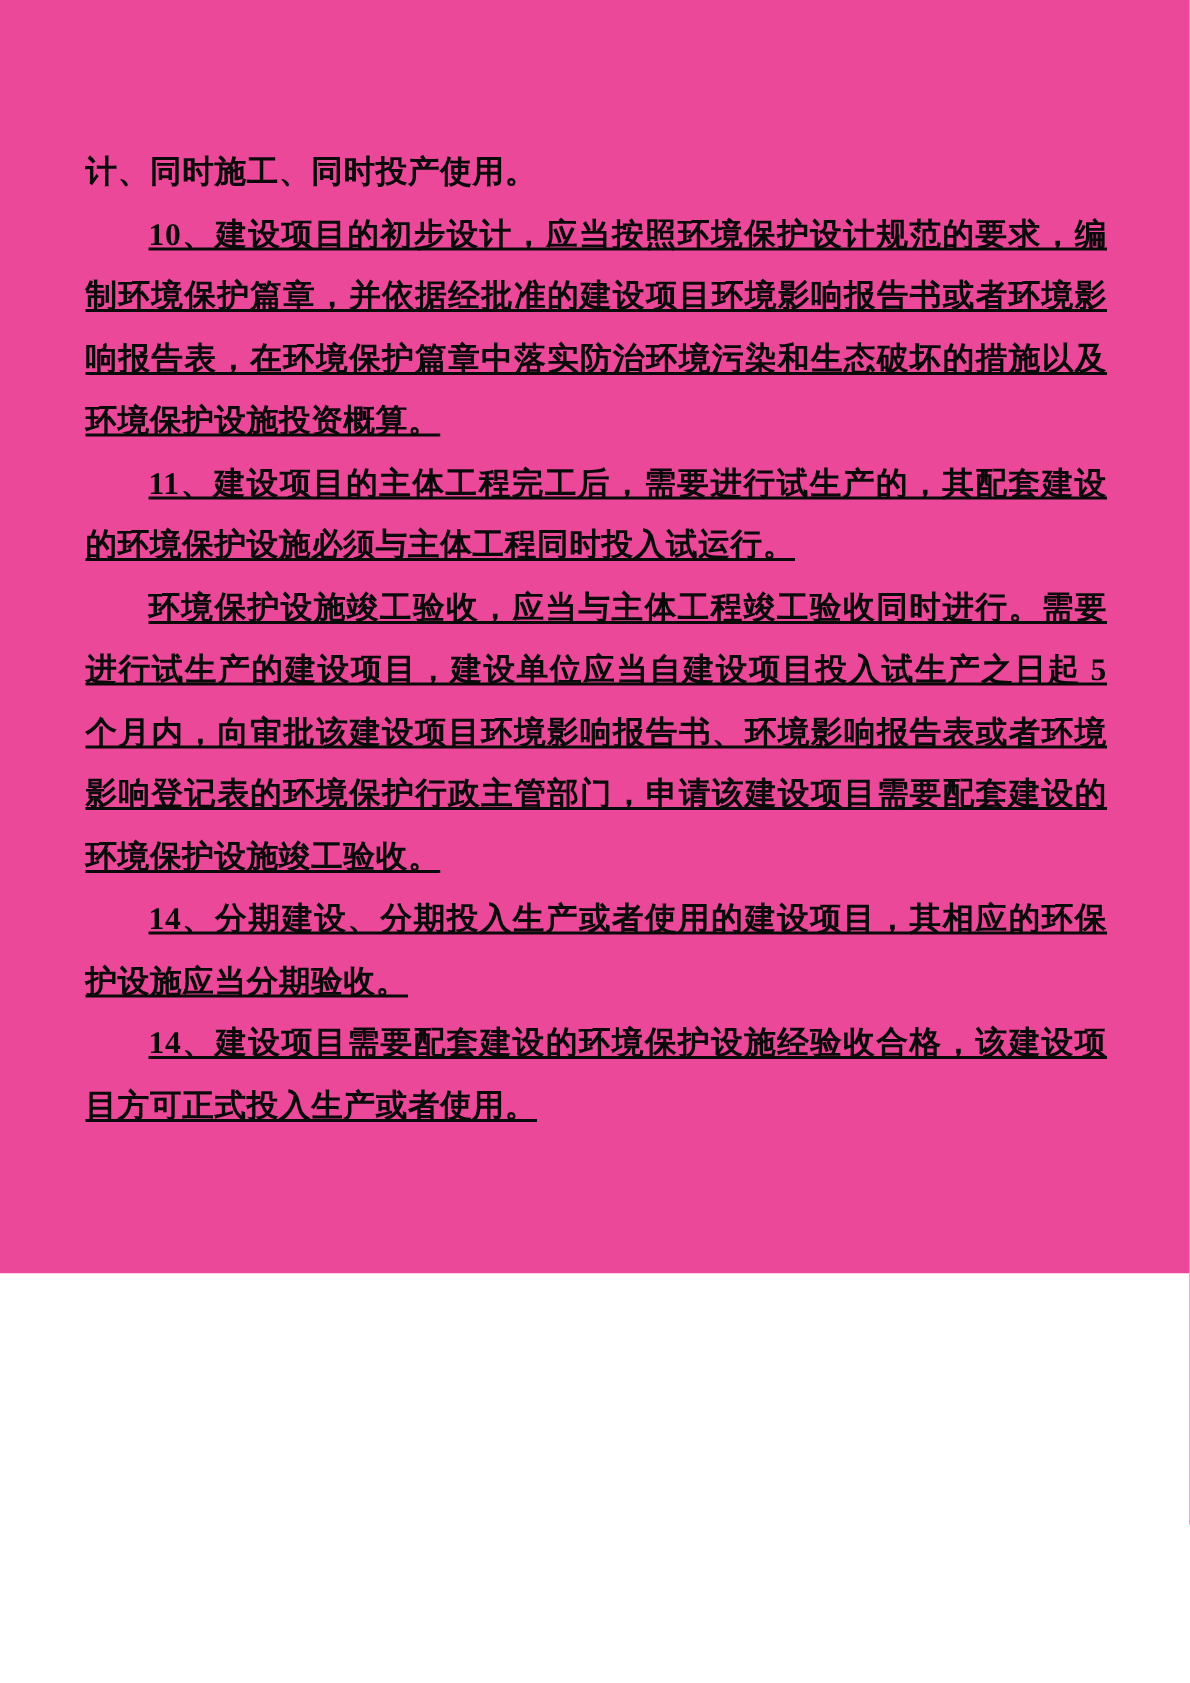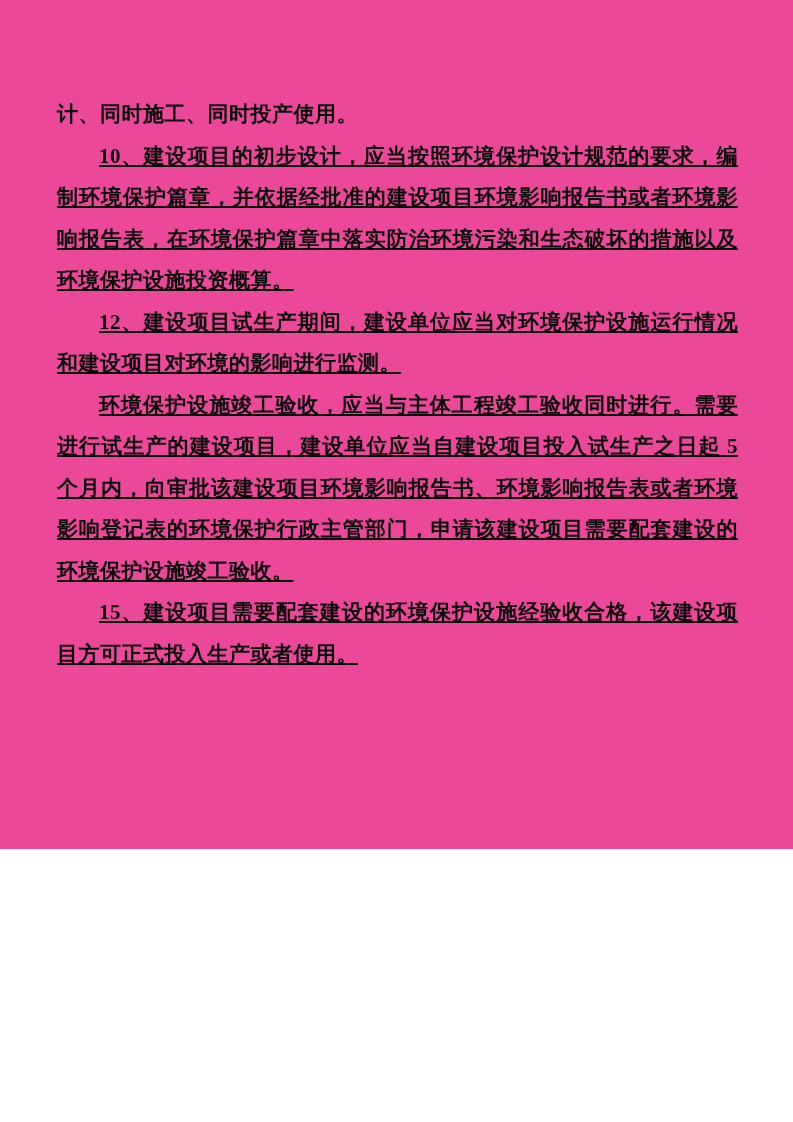--- a/index.html
+++ b/index.html
@@ -63,23 +63,24 @@
   }
 </style>
 </head>
 <body>
 
 <div class="page">
 
   <div class="content">
       <p class="para">计、同时施工、同时投产使用。</p>
       <p class="para indent">10、建设项目的初步设计，应当按照环境保护设计规范的要求，编制环境保护篇章，并依据经批准的建设项目环境影响报告书或者环境影响报告表，在环境保护篇章中落实防治环境污染和生态破坏的措施以及环境保护设施投资概算。</p>
-      <p class="para indent">12、建设项目试生产期间，建设单位应当对环境保护设施运行情况和建设项目对环境的影响进行监测。</p>
+      <p class="para indent">11、建设项目的主体工程完工后，需要进行试生产的，其配套建设的环境保护设施必须与主体工程同时投入试运行。</p>
       <p class="para indent">环境保护设施竣工验收，应当与主体工程竣工验收同时进行。需要进行试生产的建设项目，建设单位应当自建设项目投入试生产之日起 5 个月内，向审批该建设项目环境影响报告书、环境影响报告表或者环境影响登记表的环境保护行政主管部门，申请该建设项目需要配套建设的环境保护设施竣工验收。</p>
-      <p class="para indent">15、建设项目需要配套建设的环境保护设施经验收合格，该建设项目方可正式投入生产或者使用。</p>
+      <p class="para indent">14、分期建设、分期投入生产或者使用的建设项目，其相应的环保护设施应当分期验收。</p>
+      <p class="para indent">14、建设项目需要配套建设的环境保护设施经验收合格，该建设项目方可正式投入生产或者使用。</p>
     </div>
 
   <div class="footer">
     <span>第 18 页 共 70 页</span>
   </div>
 
   <div class="watermark">头条@安全生产文库</div>
 
 </div>
 

